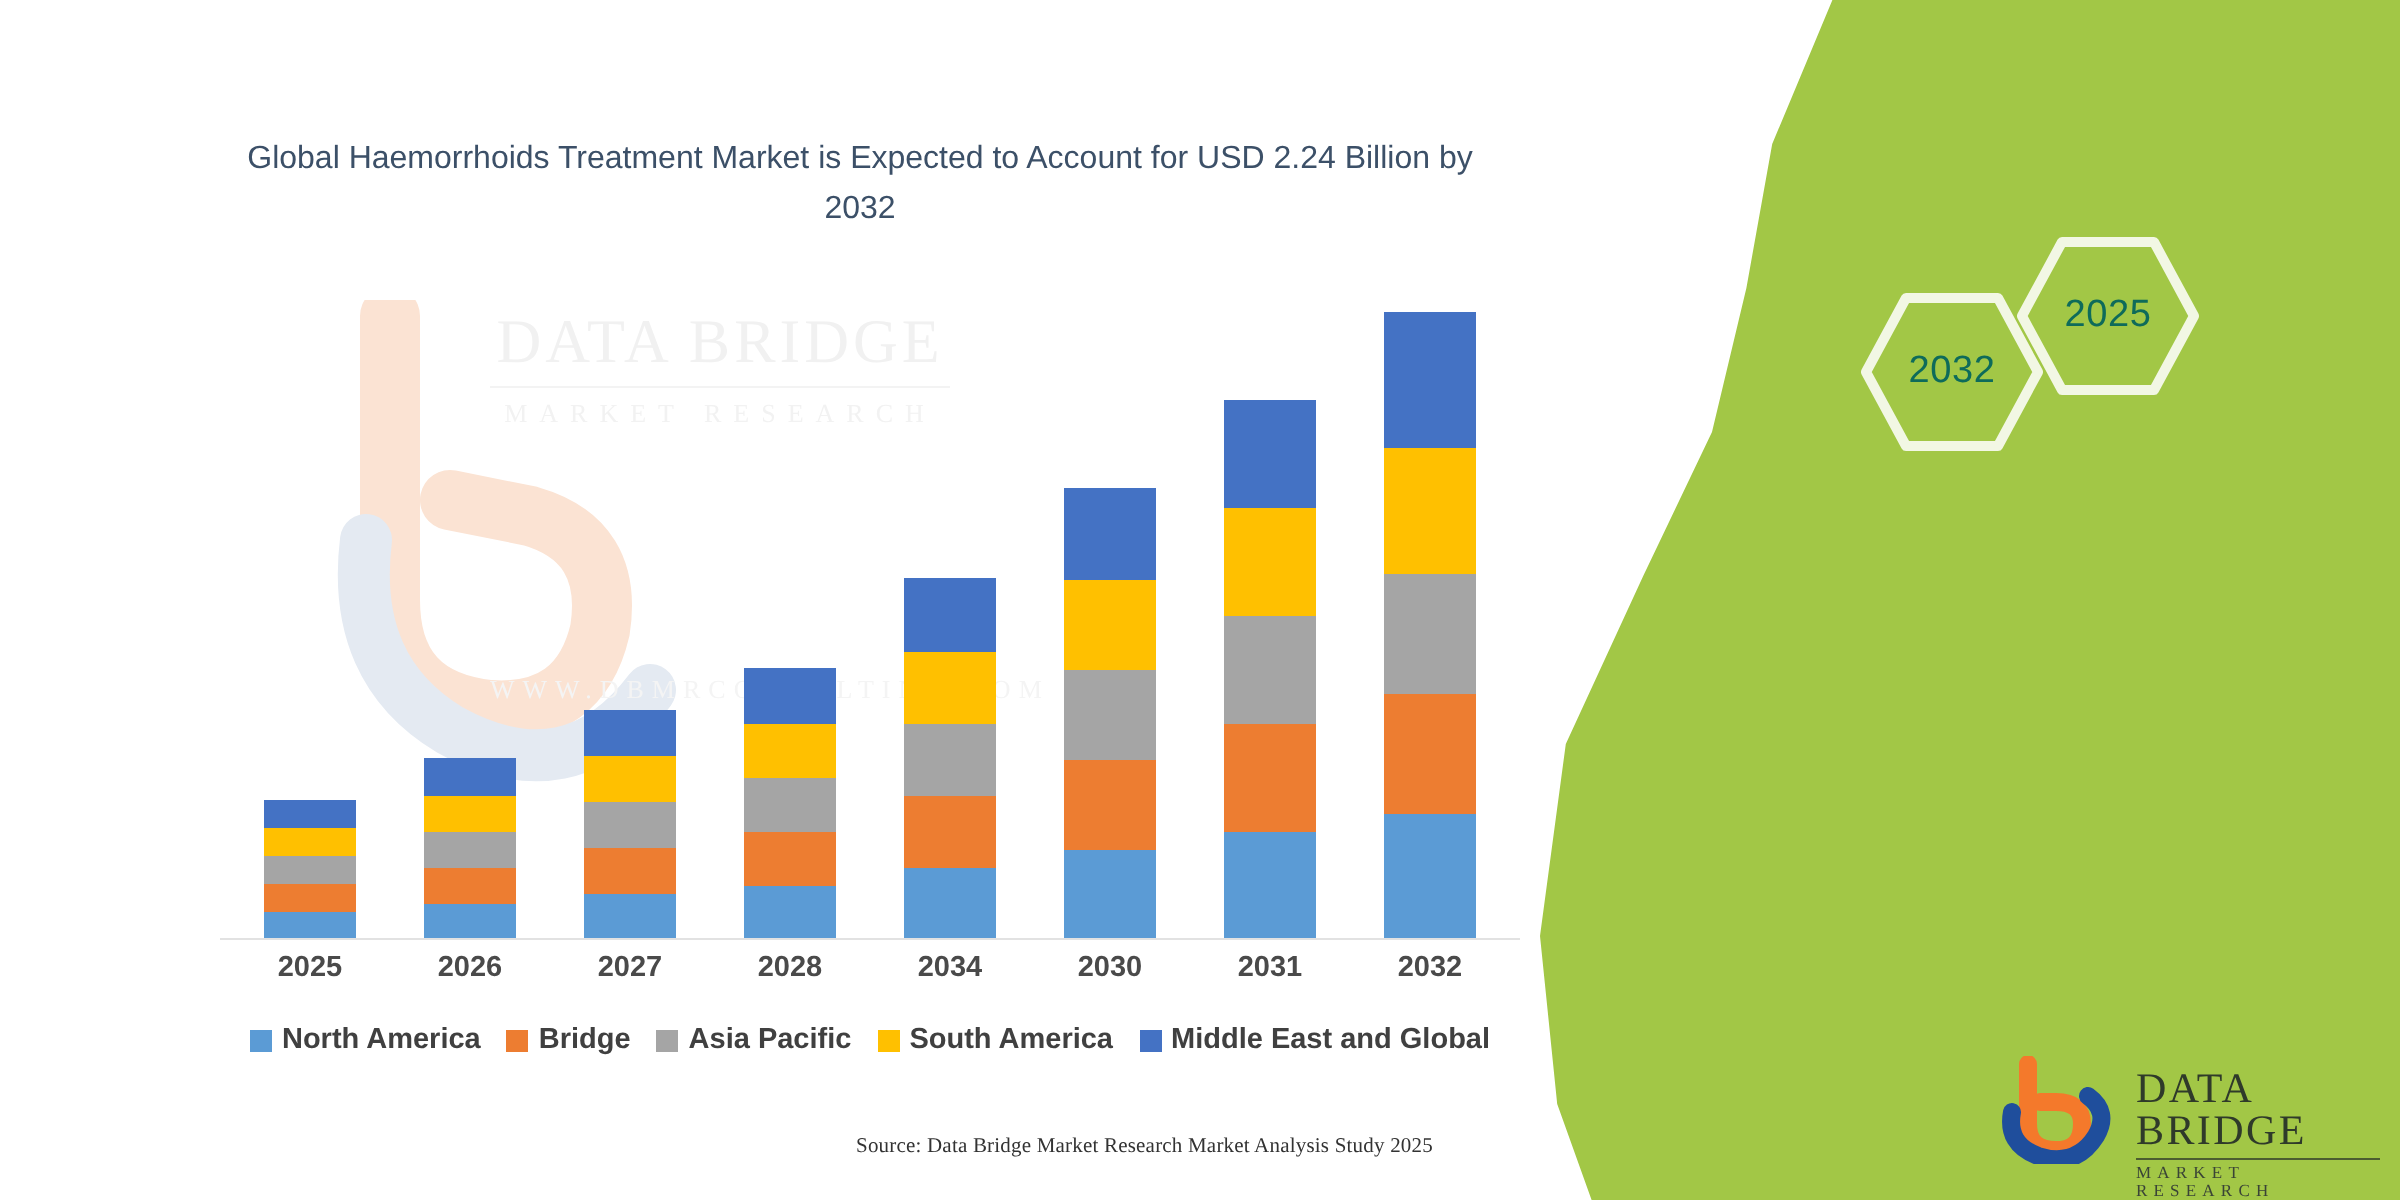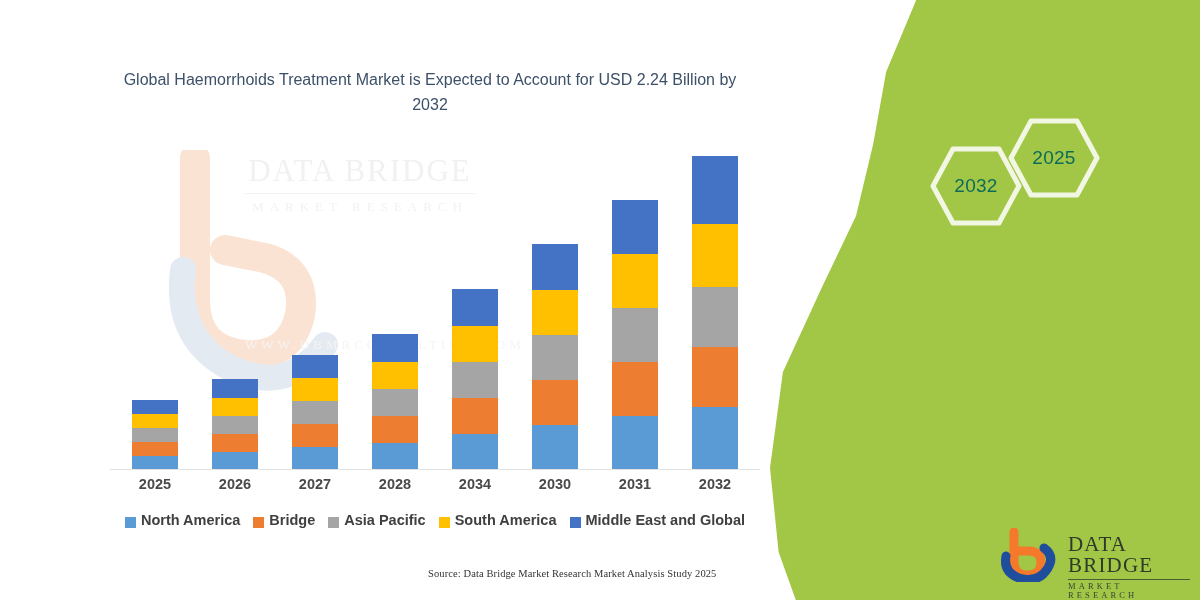--- a/index.html
+++ b/index.html
@@ -84,21 +84,21 @@
   .xlabels {
     position:absolute; left:110px; top:476px; width:650px; height:24px;
     display:flex; justify-content:space-between; padding:0 22px;
   }
   .xlab { width:46px; text-align:center; font-size:14.5px; color:#4a4a4a; font-weight:bold; }
 
   .legend {
     position:absolute; left:110px; top:512px; width:650px;
     display:flex; align-items:center; justify-content:center; gap:13px;
   }
-  .leg-item { display:flex; align-items:flex-end; gap:5px; }
+  .leg-item { display:flex; align-items:center; gap:5px; }
   .leg-swatch { width:11px; height:11px; display:inline-block; }
   .leg-label { font-size:14.5px; color:#404040; font-weight:bold; }
 
   .footer { position:absolute; left:0; top:568px; width:790px; height:22px; }
   .foot-left {
     position:absolute; left:98px; top:0; font-family:"Liberation Serif", serif;
     font-size:10.5px; color:#333; letter-spacing:.1px;
   }
   .foot-right {
     position:absolute; left:428px; top:0; font-family:"Liberation Serif", serif;

